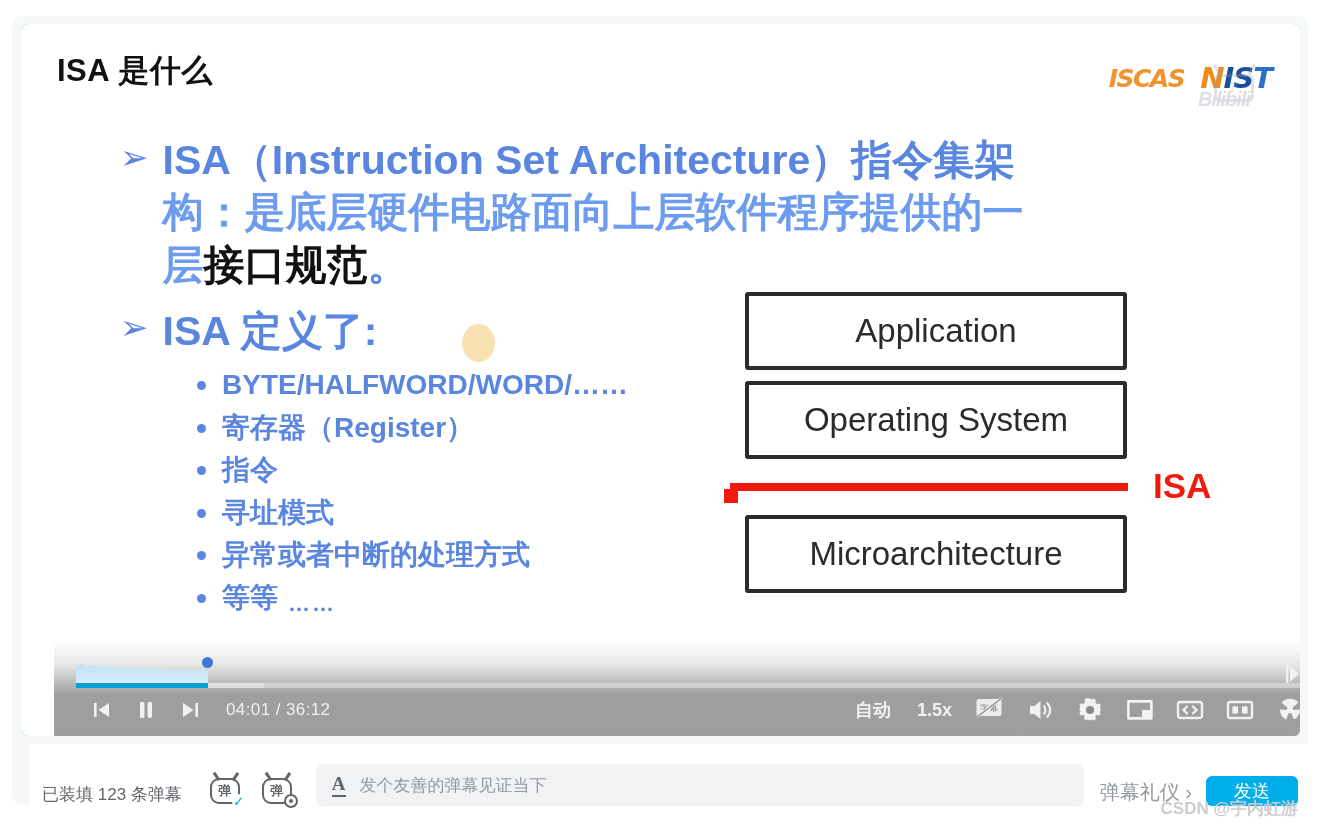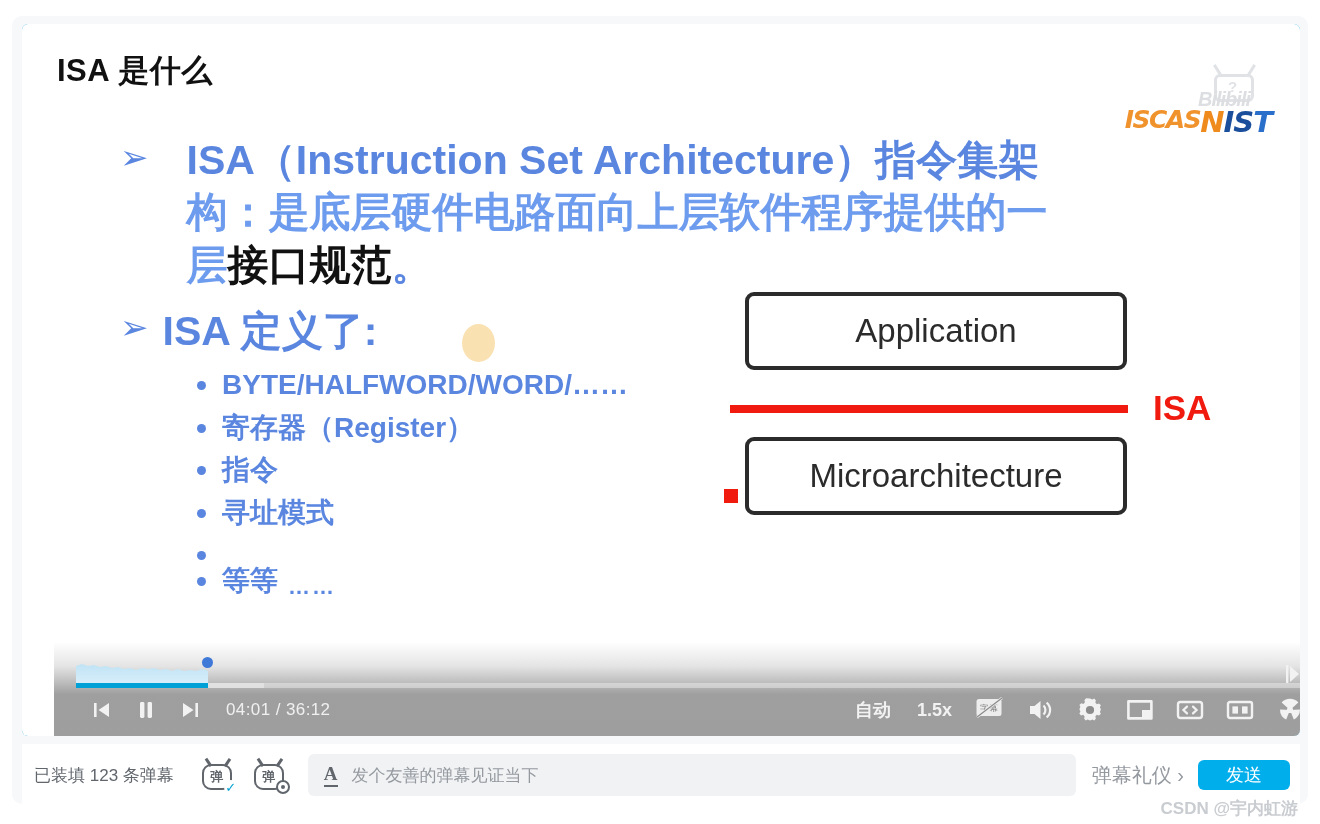--- a/index.html
+++ b/index.html
@@ -44,21 +44,21 @@
   .slide-title {
     position: absolute; left: 35px; top: 26px;
     font-size: 31px; font-weight: bold; color: #111111;
     letter-spacing: 0.5px;
     white-space: nowrap;
   }
 
   
   .logos {
     position: absolute; right: 28px; top: 34px;
-    height: 40px; display: flex;  margin-top: 47px;
+    height: 40px; display: flex; align-items: center; gap: 16px;
   }
   .logo-iscas {
     font-size: 25px; font-weight: bold; font-style: italic;
     color: #ef8a1c; letter-spacing: -1.5px;
     font-family: "DejaVu Sans", sans-serif;
     opacity: 0.92;
   }
   .logo-nist {
     font-size: 29px; font-weight: bold; font-style: italic;
     letter-spacing: -1px;
@@ -99,21 +99,21 @@
   .bullet-l1 {
     position: absolute; display: flex; align-items: flex-start;
   }
   .arrow {
     font-size: 34px; color: #5a86e0; line-height: 1;
     margin-right: 14px; margin-top: 6px;
     font-family: "DejaVu Sans", sans-serif;
   }
   .b1-text {
     font-size: 41px; line-height: 1.28; font-weight: bold;
-    color: #5a86e0; letter-spacing: 0px; margin-left: 24px;
+    color: #5a86e0; letter-spacing: 0px;
   }
   .b1-text .soft { color: #6d9bee; font-weight: bold; }
   .b1-text .black { color: #111111; font-weight: bold; }
 
   .b2-text {
     font-size: 41px; font-weight: bold; color: #5a86e0;
   }
 
   
   .sublist {
@@ -130,21 +130,21 @@
     background: #5a86e0; flex: 0 0 auto;
     margin-right: 16px; margin-top: 17px;
   }
   .subitem .txt2 { display: block; font-weight: bold; }
   .subitem .ell { font-size: 22px; font-weight: bold; letter-spacing: 2px; }
 
   
   .diagram { position: absolute; left: 723px; top: 268px; width: 390px; }
   .dbox {
     width: 382px; height: 78px;
-    border: 4px solid #2b2b2b; border-radius: 9px;
+    border: 4px solid #2b2b2b; border-radius: 3px;
     background: #ffffff;
     display: flex; align-items: center; justify-content: center;
     font-size: 33px; color: #2b2b2b; font-weight: normal;
   }
   .dgap1 { height: 11px; }
   .isa-row {
     position: relative; height: 56px;
   }
   .isa-line {
     position: absolute; left: -15px; top: 24px;
@@ -233,23 +233,23 @@
     padding: 0 10px; white-space: nowrap; cursor: pointer;
   }
   .ctrl-right .ibtn {
     width: 44px; height: 38px;
     display: flex; align-items: center; justify-content: center;
     cursor: pointer;
   }
 
   
   .dmbar {
-    position: absolute; left: 22px; top: 744px;
+    position: absolute; left: 30px; top: 744px;
     width: 1278px; height: 62px;
-    display: flex; align-items: center;
+    display: flex; align-items: flex-end;
     background: #ffffff;
   }
   .dm-count {
     font-size: 17px; color: #61666d; white-space: nowrap;
     margin-left: 12px;
   }
   .dm-icons { display: flex; align-items: center; gap: 16px; margin-left: 26px; }
   .tv-ico { position: relative; width: 36px; height: 34px; cursor: pointer; }
   .tv-body {
     position: absolute; left: 2px; top: 6px; width: 30px; height: 26px;
@@ -366,31 +366,33 @@
           <div class="subitem">
             <span class="dot"></span>
             <span>指令</span>
           </div>
           <div class="subitem">
             <span class="dot"></span>
             <span>寻址模式</span>
           </div>
           <div class="subitem">
             <span class="dot"></span>
+            <span>异常或者中断的处理方式</span>
           </div>
           <div class="subitem">
             <span class="dot"></span>
             <span>等等</span>
             <span class="ell" style="margin-left:10px;margin-top:10px;">……</span>
           </div>
         </div>
 
         <div class="diagram">
           <div class="dbox">Application</div>
           <div class="dgap1"></div>
+          <div class="dbox">Operating System</div>
           <div class="isa-row">
             <div class="isa-line"></div>
             <div class="isa-label">ISA</div>
           </div>
           <div class="dbox">Microarchitecture</div>
         </div>
 
       </div>
     </div>
 

